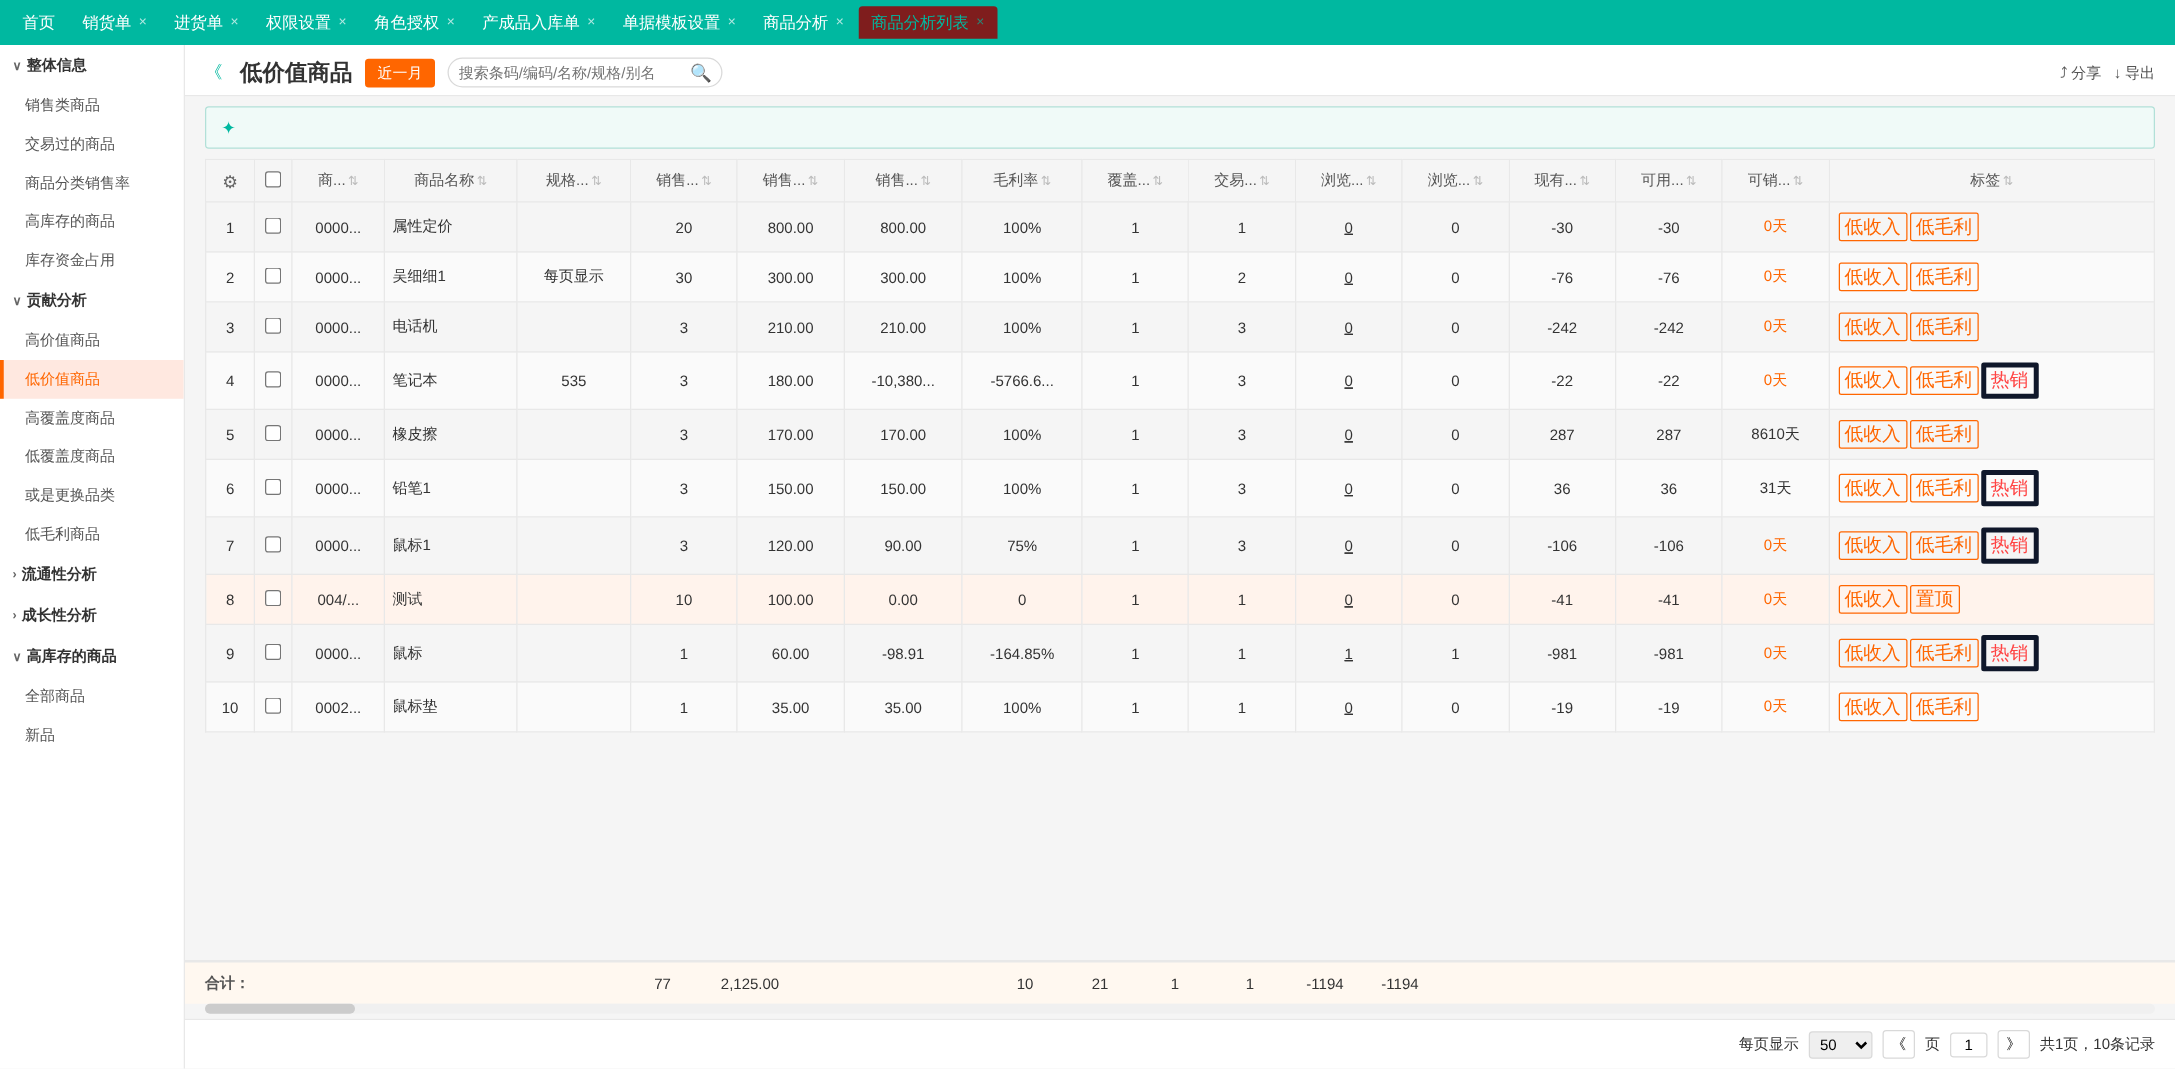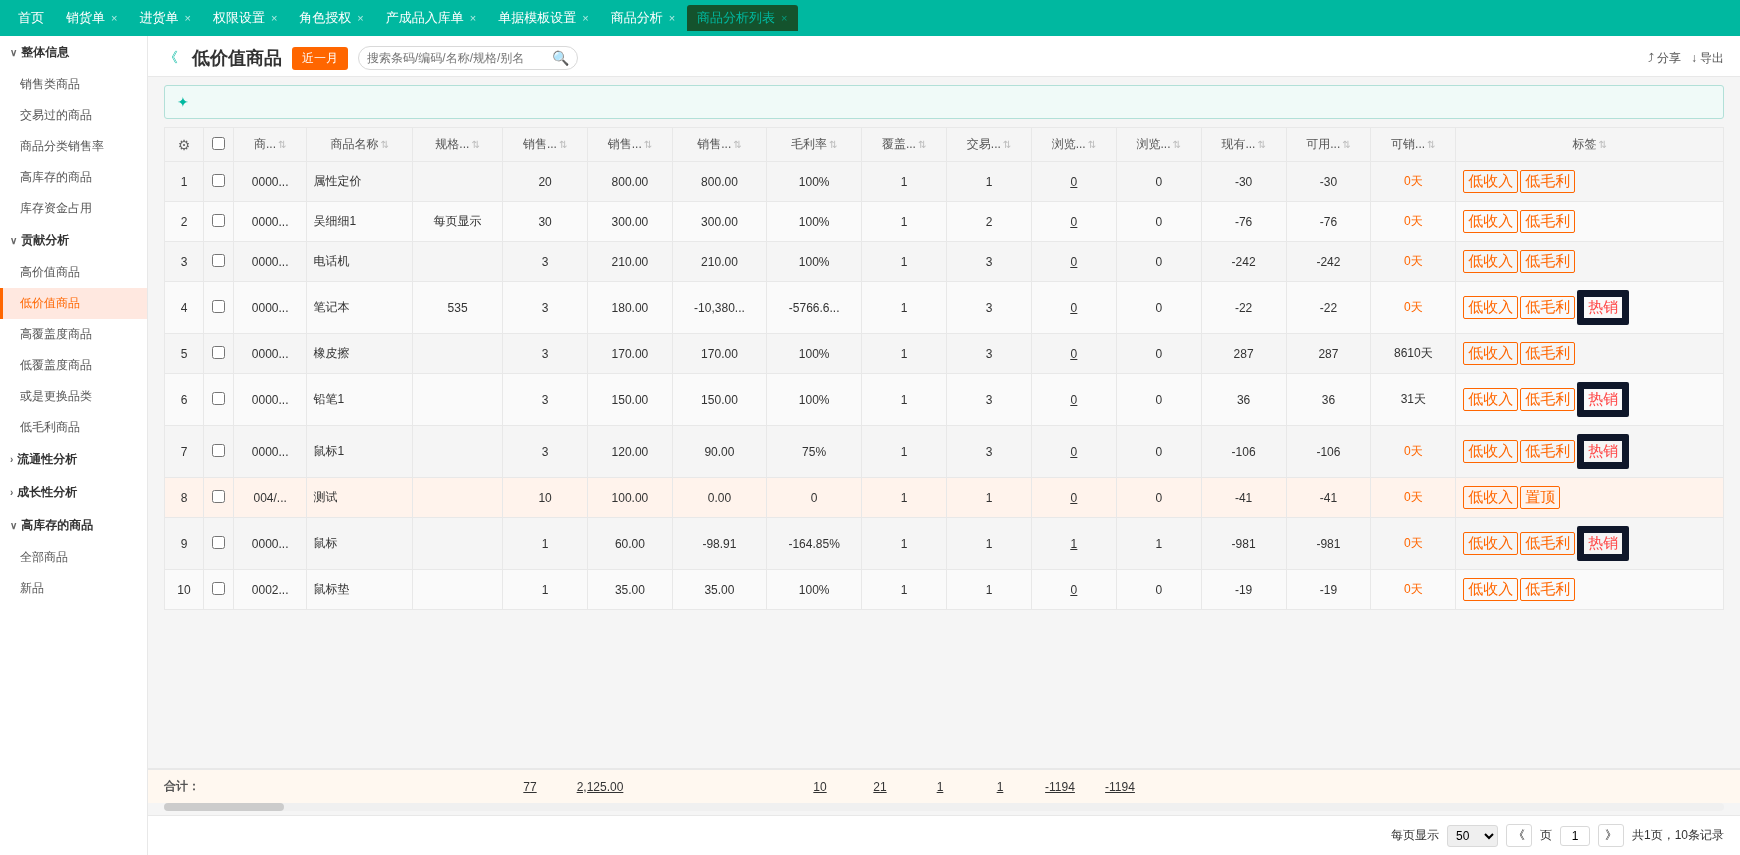--- a/index.html
+++ b/index.html
@@ -1,21 +1,21 @@
 <!DOCTYPE html>
 <html><head>
   <meta charset="utf-8">
   <style>
     * { box-sizing: border-box; margin: 0; padding: 0; }
     body { font-family: 'Microsoft YaHei', Arial, sans-serif; font-size: 12px; background: #f5f5f5; color: #333; overflow: hidden; }
 
     
     .top-nav { display: flex; align-items: center; background: #00b8a0; height: 36px; padding: 0 8px; gap: 2px; }
     .top-nav .nav-item { color: #fff; padding: 4px 10px; cursor: pointer; font-size: 13px; white-space: nowrap; border-radius: 3px; display: flex; align-items: center; gap: 4px; }
-    .top-nav .nav-item.active { background: #14532d; color: #00b8a0; border-radius: 3px 3px 0 0; text-align: center; }
+    .top-nav .nav-item.active { background: #7f1d1d; color: #00b8a0; border-radius: 3px 3px 0 0; text-align: center; }
     .top-nav .nav-item .close-x { font-size: 11px; opacity: 0.7; margin-left: 2px; }
 
     
     .main-layout { display: flex; height: calc(855px - 36px); }
 
     
     .sidebar { width: 148px; background: #fff; border-right: 1px solid #e8e8e8; overflow-y: auto; flex-shrink: 0; }
     .sidebar-section-title { display: flex; align-items: center; padding: 8px 10px; color: #333; font-weight: bold; font-size: 12px; cursor: pointer; }
     .sidebar-section-title .arrow { margin-right: 4px; font-size: 10px; color: #666; }
     .sidebar-item { padding: 7px 10px 7px 20px; color: #555; cursor: pointer; font-size: 12px; }
@@ -42,30 +42,30 @@
     .table-area { flex: 1; overflow: auto; padding: 0 16px; }
     .data-table { width: 100%; border-collapse: collapse; font-size: 12px; }
     .data-table th { background: #f5f5f5; border: 1px solid #e8e8e8; padding: 8px 6px; text-align: center; white-space: nowrap; color: #555; font-weight: normal; position: sticky; top: 0; z-index: 2; }
     .data-table th .sort-icon { color: #bbb; font-size: 10px; margin-left: 2px; }
     .data-table td { border: 1px solid #e8e8e8; padding: 7px 6px; text-align: center; white-space: nowrap; }
     .data-table tbody tr:nth-child(even) { background: #fafafa; }
     .data-table tbody tr.highlighted { background: #fff3ec; }
     .tag { display: inline-block; border-radius: 2px; padding: 1px 4px; font-size: 15px; margin: 1px; }
     .tag-low-income { color: #ff6600; border: 1px solid #ff6600; }
     .tag-low-profit { color: #ff6600; border: 1px solid #ff6600; }
-    .tag-hot { color: #ff4444; border: 7px solid #0f172a; }
+    .tag-hot { color: #ff4444; border: 4px solid #0f172a; }
     .tag-recommend { color: #ff6600; border: 1px solid #ff6600; background: #fff3ec; }
     .orange-text { color: #ff6600; }
     .underline { text-decoration: underline; }
     .zero-link { color: #333; text-decoration: underline; }
 
     
     .table-footer { background: #fff8f0; border-top: 2px solid #e8e8e8; padding: 8px 16px; display: flex; align-items: center; font-size: 12px; }
     .footer-total-label { color: #555; font-weight: bold; margin-right: 20px; }
-    .footer-cells { display: flex; gap: 0; flex: 1; align-items: flex-end; text-decoration: underline; }
+    .footer-cells { display: flex; gap: 0; flex: 1; align-items: flex-end; }
     .footer-cell { padding: 0 6px; color: #333; text-align: center; }
 
     
     .pagination-bar { display: flex; align-items: center; justify-content: flex-end; padding: 8px 16px; background: #fff; border-top: 1px solid #e8e8e8; gap: 8px; font-size: 12px; }
     .page-size-select { border: 1px solid #d9d9d9; border-radius: 3px; padding: 2px 4px; font-size: 12px; }
     .page-btn { border: 1px solid #d9d9d9; background: #fff; border-radius: 3px; padding: 2px 6px; cursor: pointer; font-size: 12px; }
     .page-input { border: 1px solid #d9d9d9; border-radius: 3px; width: 30px; text-align: center; padding: 2px 4px; font-size: 12px; }
     .scrollbar-track { height: 8px; background: #f0f0f0; border-radius: 4px; margin: 0 16px 4px; }
     .scrollbar-thumb { height: 8px; width: 120px; background: #ccc; border-radius: 4px; }
 

